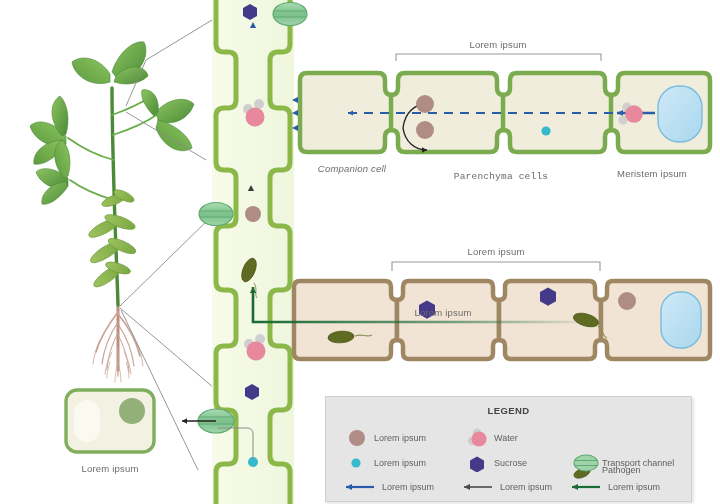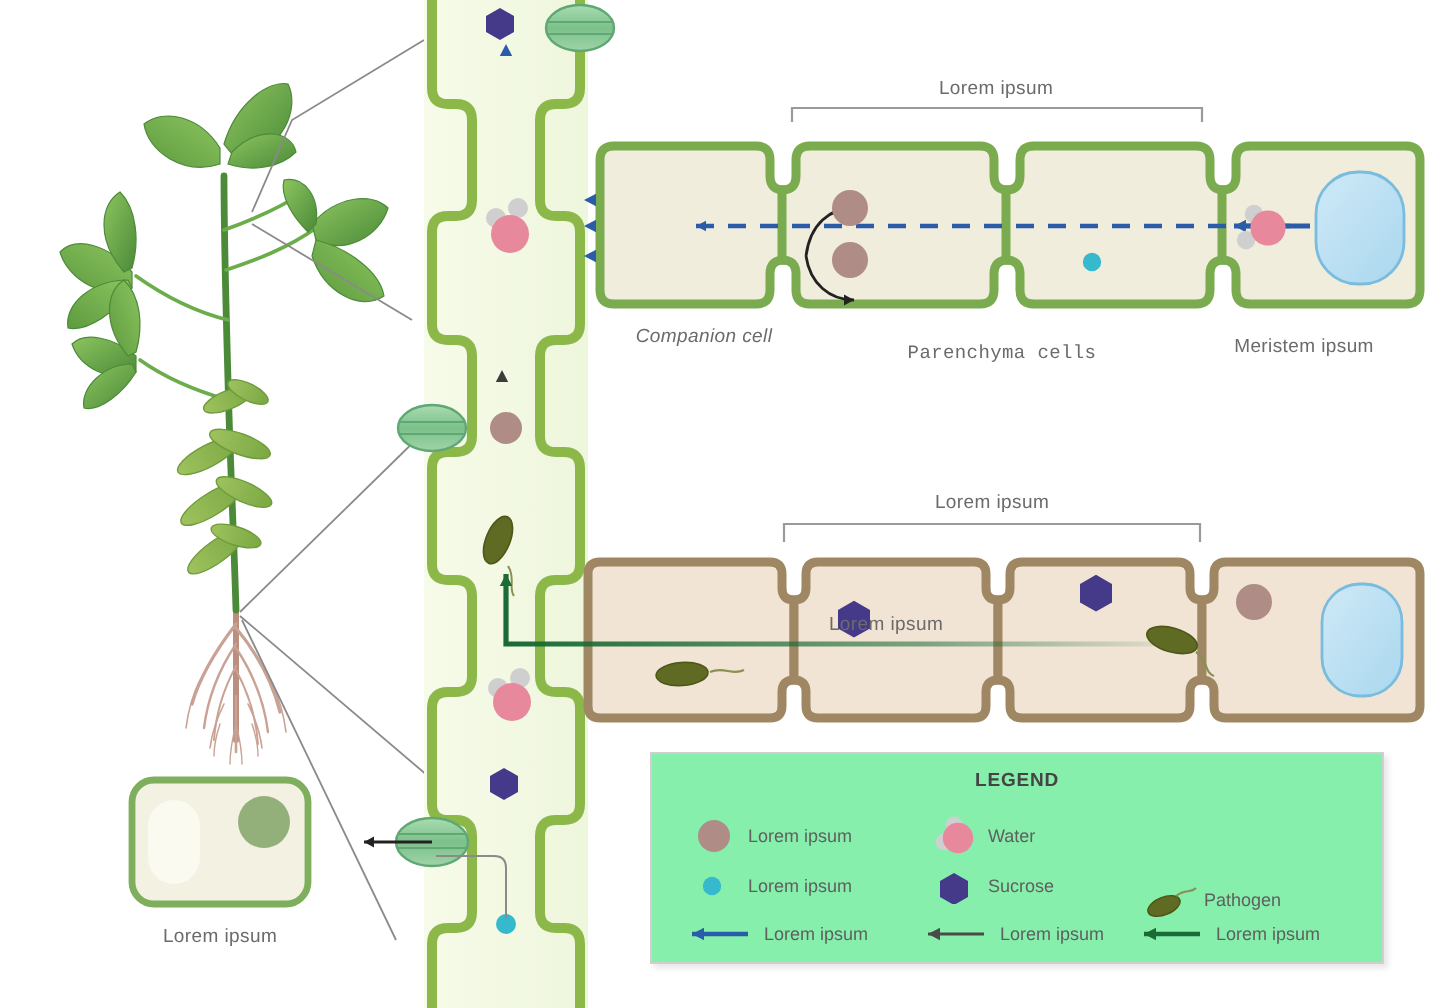--- a/index.html
+++ b/index.html
@@ -2,22 +2,22 @@
 <html><head>
 <meta charset="utf-8">
 <style>
   html,body{margin:0;padding:0;background:#ffffff;}
   body{width:720px;height:504px;position:relative;overflow:hidden;
        font-family:"Liberation Sans","DejaVu Sans",sans-serif;color:#555;}
   .stage{position:absolute;left:0;top:0;width:720px;height:405px;}
   .lbl{position:absolute;font-size:9.5px;color:#6b6b6b;white-space:nowrap;letter-spacing:.2px;}
   .lbl.c{transform:translateX(-50%);}
   svg{display:block;}
-  .legend-box{position:absolute;left:325px;top:376px;width:365px;height:104px;
-    background:#86efac;border:1px solid #cfcfcf;box-shadow:2px 2px 3px rgba(0,0,0,.10);}
+  .legend-box{position:absolute;left:325px;top:396px;width:365px;height:104px;
+    background:#e5e5e5;border:1px solid #cfcfcf;box-shadow:2px 2px 3px rgba(0,0,0,.10);}
   .legend-title{position:absolute;top:8px;left:0;width:100%;text-align:center;
     font-size:9.5px;font-weight:bold;color:#444;letter-spacing:.4px;}
   .lg-item{position:absolute;font-size:9px;color:#5f5f5f;white-space:nowrap;}
   .lg-text{position:absolute;left:26px;top:50%;transform:translateY(-50%);}
   .lg-ic{position:absolute;left:0;top:50%;transform:translateY(-50%);}
 </style>
 </head>
 <body>
 
 <div class="stage">
@@ -369,20 +369,30 @@
 
     <div class="lg-item" style="left:140px;top:57px;width:110px;height:18px;text-align:right;">
       <span class="lg-ic">
         <svg width="22" height="18">
           <path d="M4,6.5 l7,-4 l7,4 l0,8 l-7,4 l-7,-4 Z" fill="#453a8a"></path>
         </svg>
       </span>
       <span class="lg-text" style="left:28px;">Sucrose</span>
     </div>
 
+    <div class="lg-item" style="left:246px;top:57px;width:130px;height:18px;">
+      <span class="lg-ic">
+        <svg width="28" height="20">
+          <ellipse cx="14" cy="10" rx="12" ry="8" fill="#9ed4a8" stroke="#5fa873" stroke-width="1.1"></ellipse>
+          <line x1="3" y1="7.5" x2="25" y2="7.5" stroke="#5fa873" stroke-width="1"></line>
+          <line x1="3" y1="12.5" x2="25" y2="12.5" stroke="#5fa873" stroke-width="1"></line>
+        </svg>
+      </span>
+      <span class="lg-text" style="left:30px;">Transport channel</span>
+    </div>
 
     <div class="lg-item" style="left:14px;top:82px;width:120px;height:16px;">
       <span class="lg-ic">
         <svg width="36" height="12">
           <defs>
               <marker id="lm1" markerWidth="7" markerHeight="7" refX="6" refY="3.5" orient="auto" markerUnits="userSpaceOnUse">
                  <path d="M6,3.5 L0,0.4 L0,6.6 Z" fill="#2a5caa"></path>
               </marker>
             </defs>
           <line x1="34" y1="6" x2="6" y2="6" stroke="#2a5caa" stroke-width="2.2" marker-end="url(#lm1)"></line>

